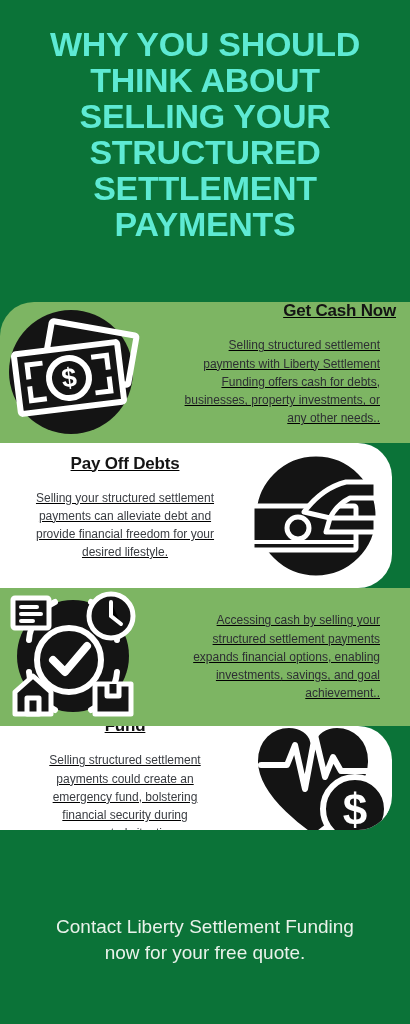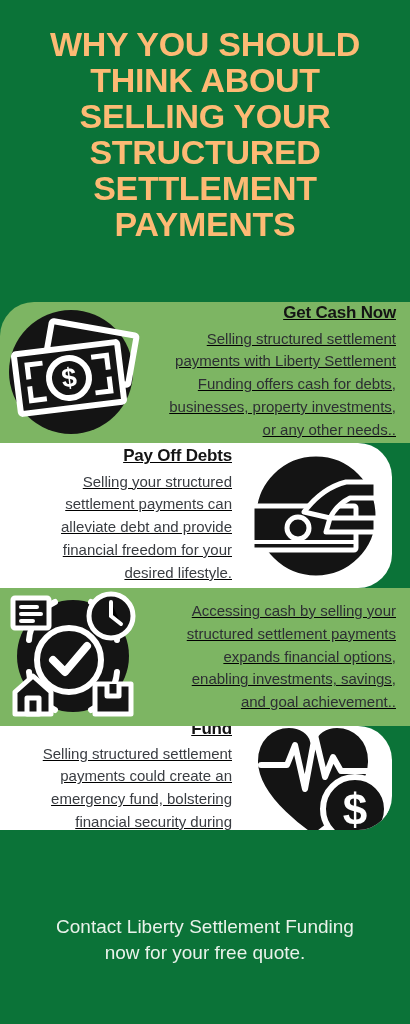--- a/index.html
+++ b/index.html
@@ -23,21 +23,21 @@
     position: absolute;
     left: 0;
     top: 0;
     width: 410px;
     height: 302px;
     background: #0b7338;
     box-sizing: border-box;
     padding: 26px 22px 0 22px;
   }
   .header-title {
-    color: #fdba74;
+    color: #5eead4;
     font-size: 34px;
     line-height: 1.06;
     font-weight: bold;
     letter-spacing: -0.3px;
     text-align: center;
     margin: 0;
     white-space: pre-line;
   }
 
   
@@ -104,33 +104,33 @@
     align-items: center;
     justify-content: center;
   }
   .text-slot {
     flex: 1 1 auto;
     padding: 0 14px;
     box-sizing: border-box;
     text-decoration: underline;
   }
   .text-slot.align-right { text-align: right; }
-  .text-slot.align-left  { text-align: right; padding-left: 14px; }
+  .text-slot.align-left  { text-align: center; padding-left: 14px; }
 
   .sec-title {
     margin: 0 0 5px 0;
     font-size: 17px;
     font-weight: bold;
     color: #141414;
     letter-spacing: -0.2px;
     line-height: 1.12;
   }
   .sec-body {
-    margin: 0;
-    font-size: 15px;
+    margin: 16px;
+    font-size: 12px;
     line-height: 1.52;
     color: #2d2f33;
   }
   .band-white .sec-body { color: #3a3d42; }
 
   
   .footer {
     position: absolute;
     left: 0;
     top: 872px;

